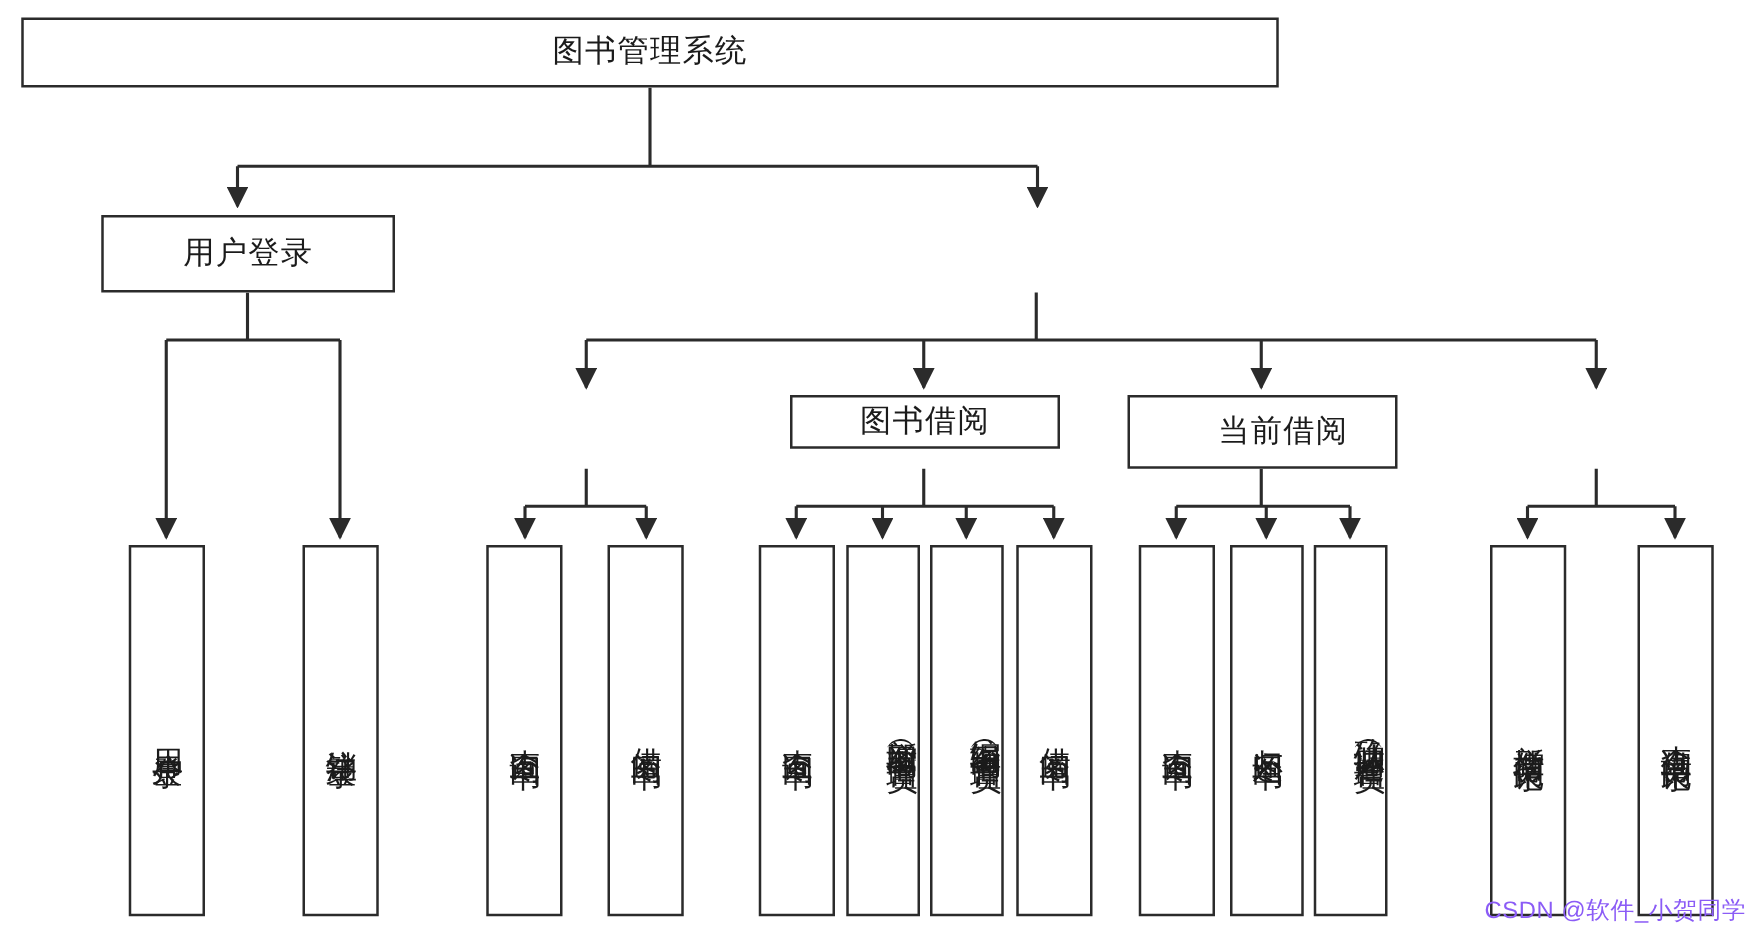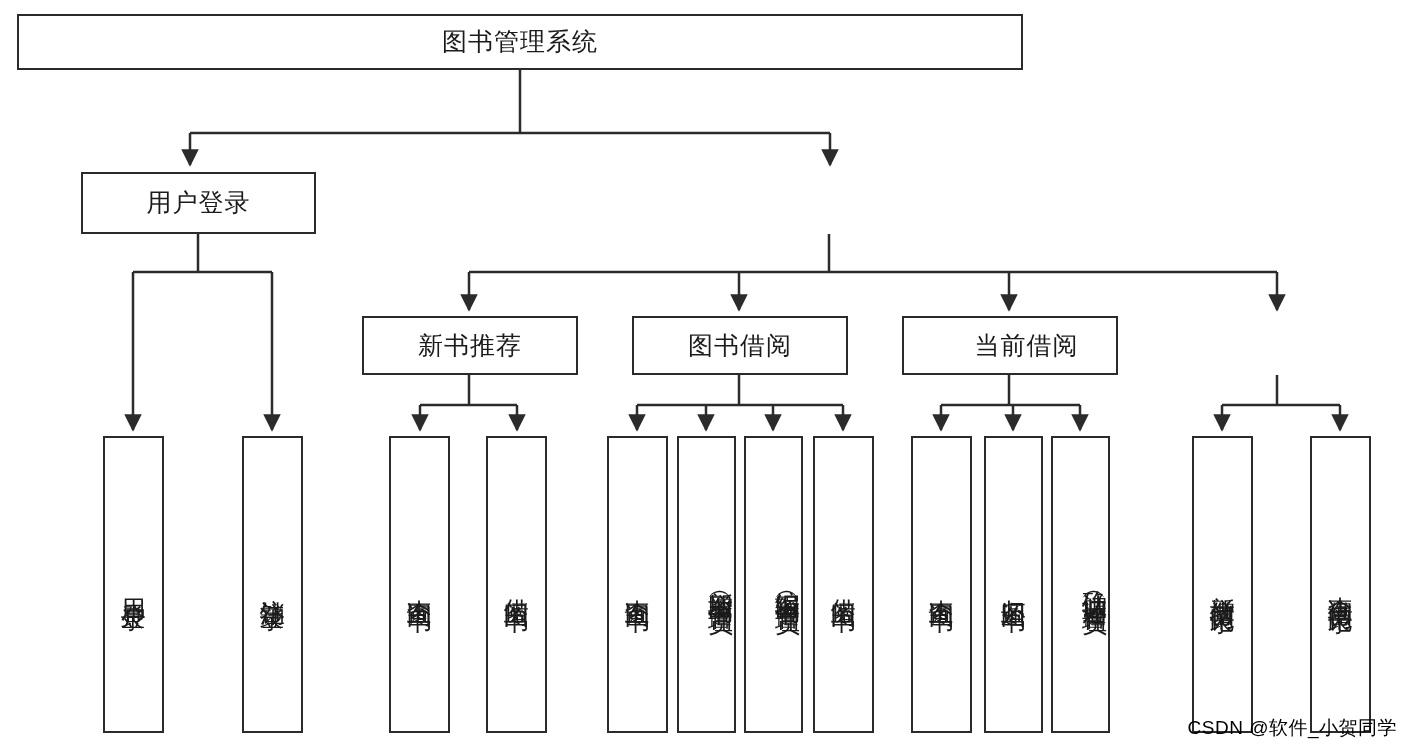--- a/index.html
+++ b/index.html
@@ -58,21 +58,21 @@
     top: 0;
     width: 1405px;
     height: 747px;
     pointer-events: none;
   }
   .watermark {
     position: absolute;
     right: 8px;
     bottom: 6px;
     font-size: 19px;
-    color: #000000;
+    color: #8b5cf6;
     letter-spacing: 0.5px;
     white-space: nowrap;
   }
 </style>
 </head>
 <body>
 
 <div id="canvas">
 
   <svg id="edges" viewBox="0 0 1405 747">
@@ -126,24 +126,21 @@
   </svg>
 
   <div class="node h" style="left:17px; top:14px; width:1006px; height:56px;">
     <span class="node-text">图书管理系统</span>
   </div>
 
   <div class="node h" style="left:81px; top:172px; width:235px; height:62px;">
     <span class="node-text">用户登录</span>
   </div>
 
-  <div class="node h" style="left:362px; top:316px; width:216px; height:59px;">
-    <span class="node-text">新书推荐</span>
-  </div>
-  <div class="node h" style="left:632px; top:316px; width:216px; height:59px;">
+  <div class="node h" style="left:632px; top:316px; width:216px; height:43px;">
     <span class="node-text">图书借阅</span>
   </div>
   <div class="node h" style="left:902px; top:316px; width:216px; height:59px;padding-left:33px;">
     <span class="node-text">当前借阅</span>
   </div>
 
   <div class="node v mid" style="left:103px; top:436px; width:61px; height:297px;">
     <span class="node-text">用户登录</span>
   </div>
   <div class="node v mid" style="left:242px; top:436px; width:61px; height:297px;">

